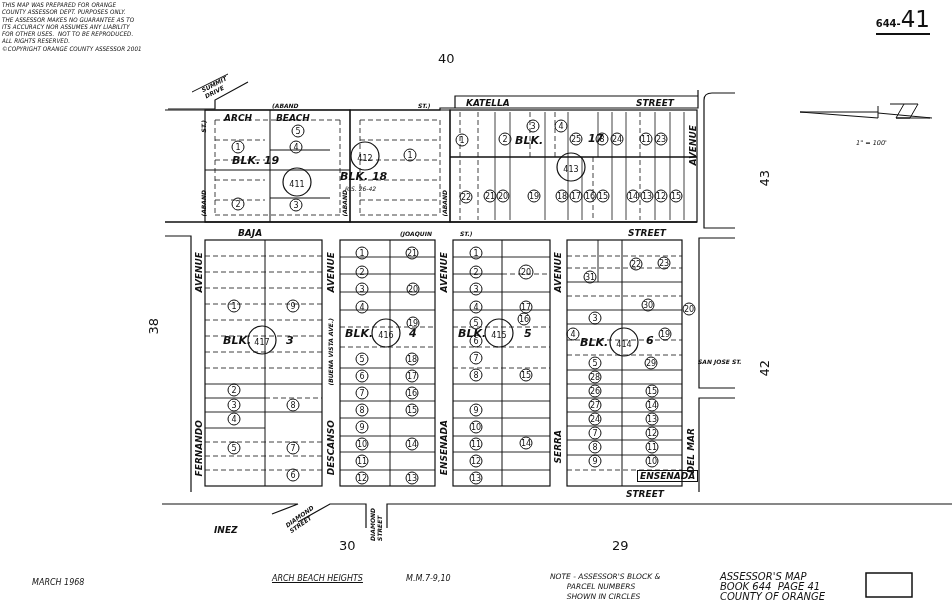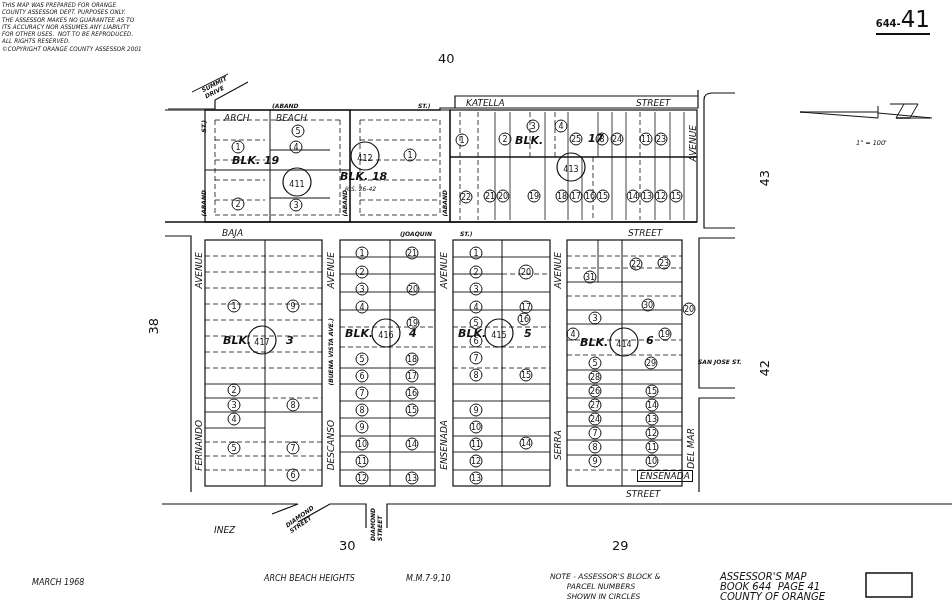--- a/index.html
+++ b/index.html
@@ -5,21 +5,21 @@
   html, body { margin:0; padding:0; background:#ffffff; }
   body { width:952px; height:612px; position:relative; overflow:hidden;
          font-family:"DejaVu Sans", sans-serif; color:#111; }
   .abs { position:absolute; }
   .disclaimer { left:2px; top:1px; font-family:"DejaVu Sans Condensed","DejaVu Sans",sans-serif;
                 font-size:6.2px; line-height:7.3px; font-style:italic; letter-spacing:0.1px; white-space:pre; }
   .pagenum { right:22px; top:6px; font-size:10px; font-weight:bold; border-bottom:2px solid #111; padding-bottom:1px; }
   .pagenum .big { font-size:23px; font-weight:normal; }
   .scale { left:856px; top:139px; font-size:6.5px; font-style:italic; }
   .bignum { font-size:13px; }
-  .lbl { font-style:italic; font-weight:normal; font-size:9px; white-space:nowrap; }
+  .lbl { font-style:italic; font-weight:bold; font-size:9px; white-space:nowrap; }
   .sm { font-style:italic; font-size:6px; font-weight:bold; white-space:nowrap; }
   .vert { writing-mode:vertical-rl; transform:rotate(180deg); }
   .blk { font-style:italic; font-size:11px; font-weight:bold; white-space:nowrap; }
   .footer { font-style:italic; font-size:8px; white-space:pre; line-height:10px; }
   svg { position:absolute; left:0; top:0; }
   .circ text { font-size:8px; font-family:"DejaVu Sans",sans-serif; }
 </style>
 </head>
 <body>
 
@@ -438,21 +438,21 @@
 <div class="abs bignum vert" style="left:757px;top:360px;">42</div>
 <div class="abs bignum" style="left:339px;top:538px;">30</div>
 <div class="abs bignum" style="left:612px;top:538px;">29</div>
 
 <div class="abs sm" style="left:202px;top:80px;transform:rotate(-27deg);white-space:pre;line-height:7px;">SUMMIT
 DRIVE</div>
 <div class="abs lbl" style="left:466px;top:98px;">KATELLA</div>
 <div class="abs lbl" style="left:636px;top:98px;">STREET</div>
 <div class="abs sm" style="left:272px;top:102px;">(ABAND</div>
 <div class="abs sm" style="left:418px;top:102px;">ST.)</div>
-<div class="abs lbl" style="left:222px;top:228px;">BAJA</div>
+<div class="abs lbl" style="left:238px;top:228px;">BAJA</div>
 <div class="abs sm" style="left:400px;top:230px;">(JOAQUIN</div>
 <div class="abs sm" style="left:460px;top:230px;">ST.)</div>
 <div class="abs lbl" style="left:628px;top:228px;">STREET</div>
 <div class="abs lbl" style="left:214px;top:489px;margin-top:36px;">INEZ</div>
 <div class="abs lbl" style="left:626px;top:489px;">STREET</div>
 <div class="abs sm" style="left:285px;top:512px;transform:rotate(-35deg);white-space:pre;line-height:7px;">DIAMOND
 STREET</div>
 <div class="abs sm vert" style="left:369px;top:508px;white-space:pre;line-height:7px;">DIAMOND
 STREET</div>
 
@@ -485,20 +485,20 @@
 <div class="abs blk" style="left:223px;top:334px;">BLK.</div>
 <div class="abs blk" style="left:286px;top:334px;">3</div>
 <div class="abs blk" style="left:345px;top:327px;">BLK.</div>
 <div class="abs blk" style="left:409px;top:327px;">4</div>
 <div class="abs blk" style="left:458px;top:327px;">BLK.</div>
 <div class="abs blk" style="left:524px;top:327px;">5</div>
 <div class="abs blk" style="left:580px;top:336px;">BLK.</div>
 <div class="abs blk" style="left:646px;top:334px;">6</div>
 
 <div class="abs footer" style="left:32px;top:578px;">MARCH 1968</div>
-<div class="abs footer" style="left:264px;top:574px;">ARCH BEACH HEIGHTS</div>
+<div class="abs footer" style="left:272px;top:574px;text-decoration:underline;">ARCH BEACH HEIGHTS</div>
 <div class="abs footer" style="left:406px;top:574px;font-style:italic;">M.M.7-9,10</div>
 <div class="abs footer" style="left:550px;top:572px;font-size:7.5px;">NOTE - ASSESSOR'S BLOCK &amp;
        PARCEL NUMBERS
        SHOWN IN CIRCLES</div>
 <div class="abs footer" style="left:720px;top:572px;font-size:10px;">ASSESSOR'S MAP
 BOOK 644  PAGE 41
 COUNTY OF ORANGE</div>
 
 </body></html>

